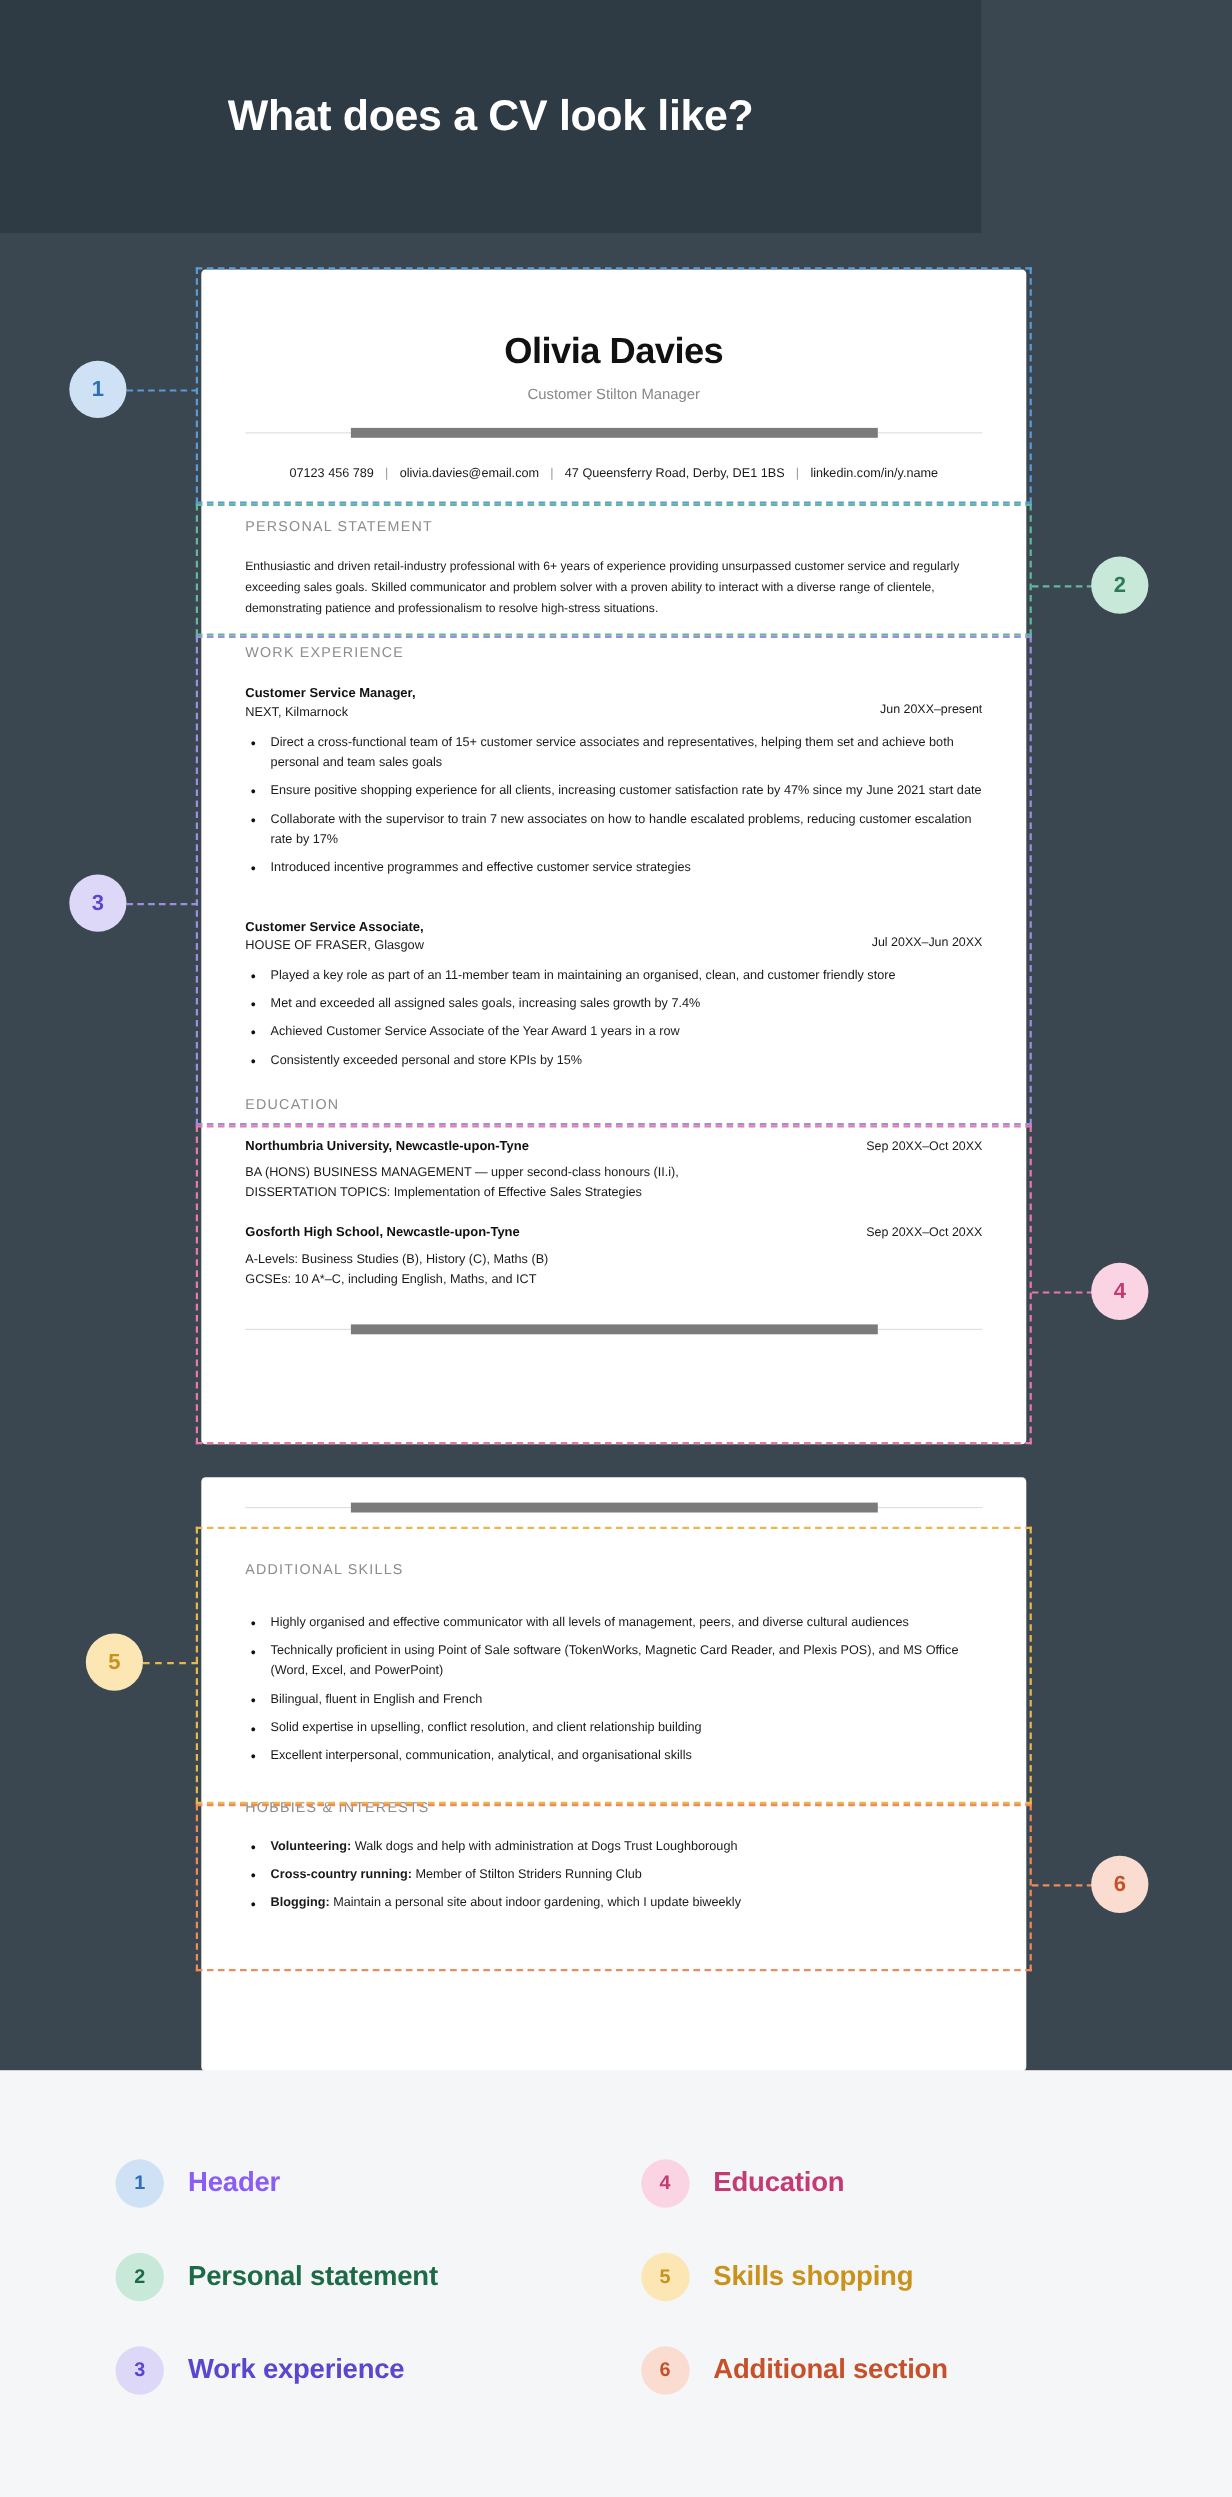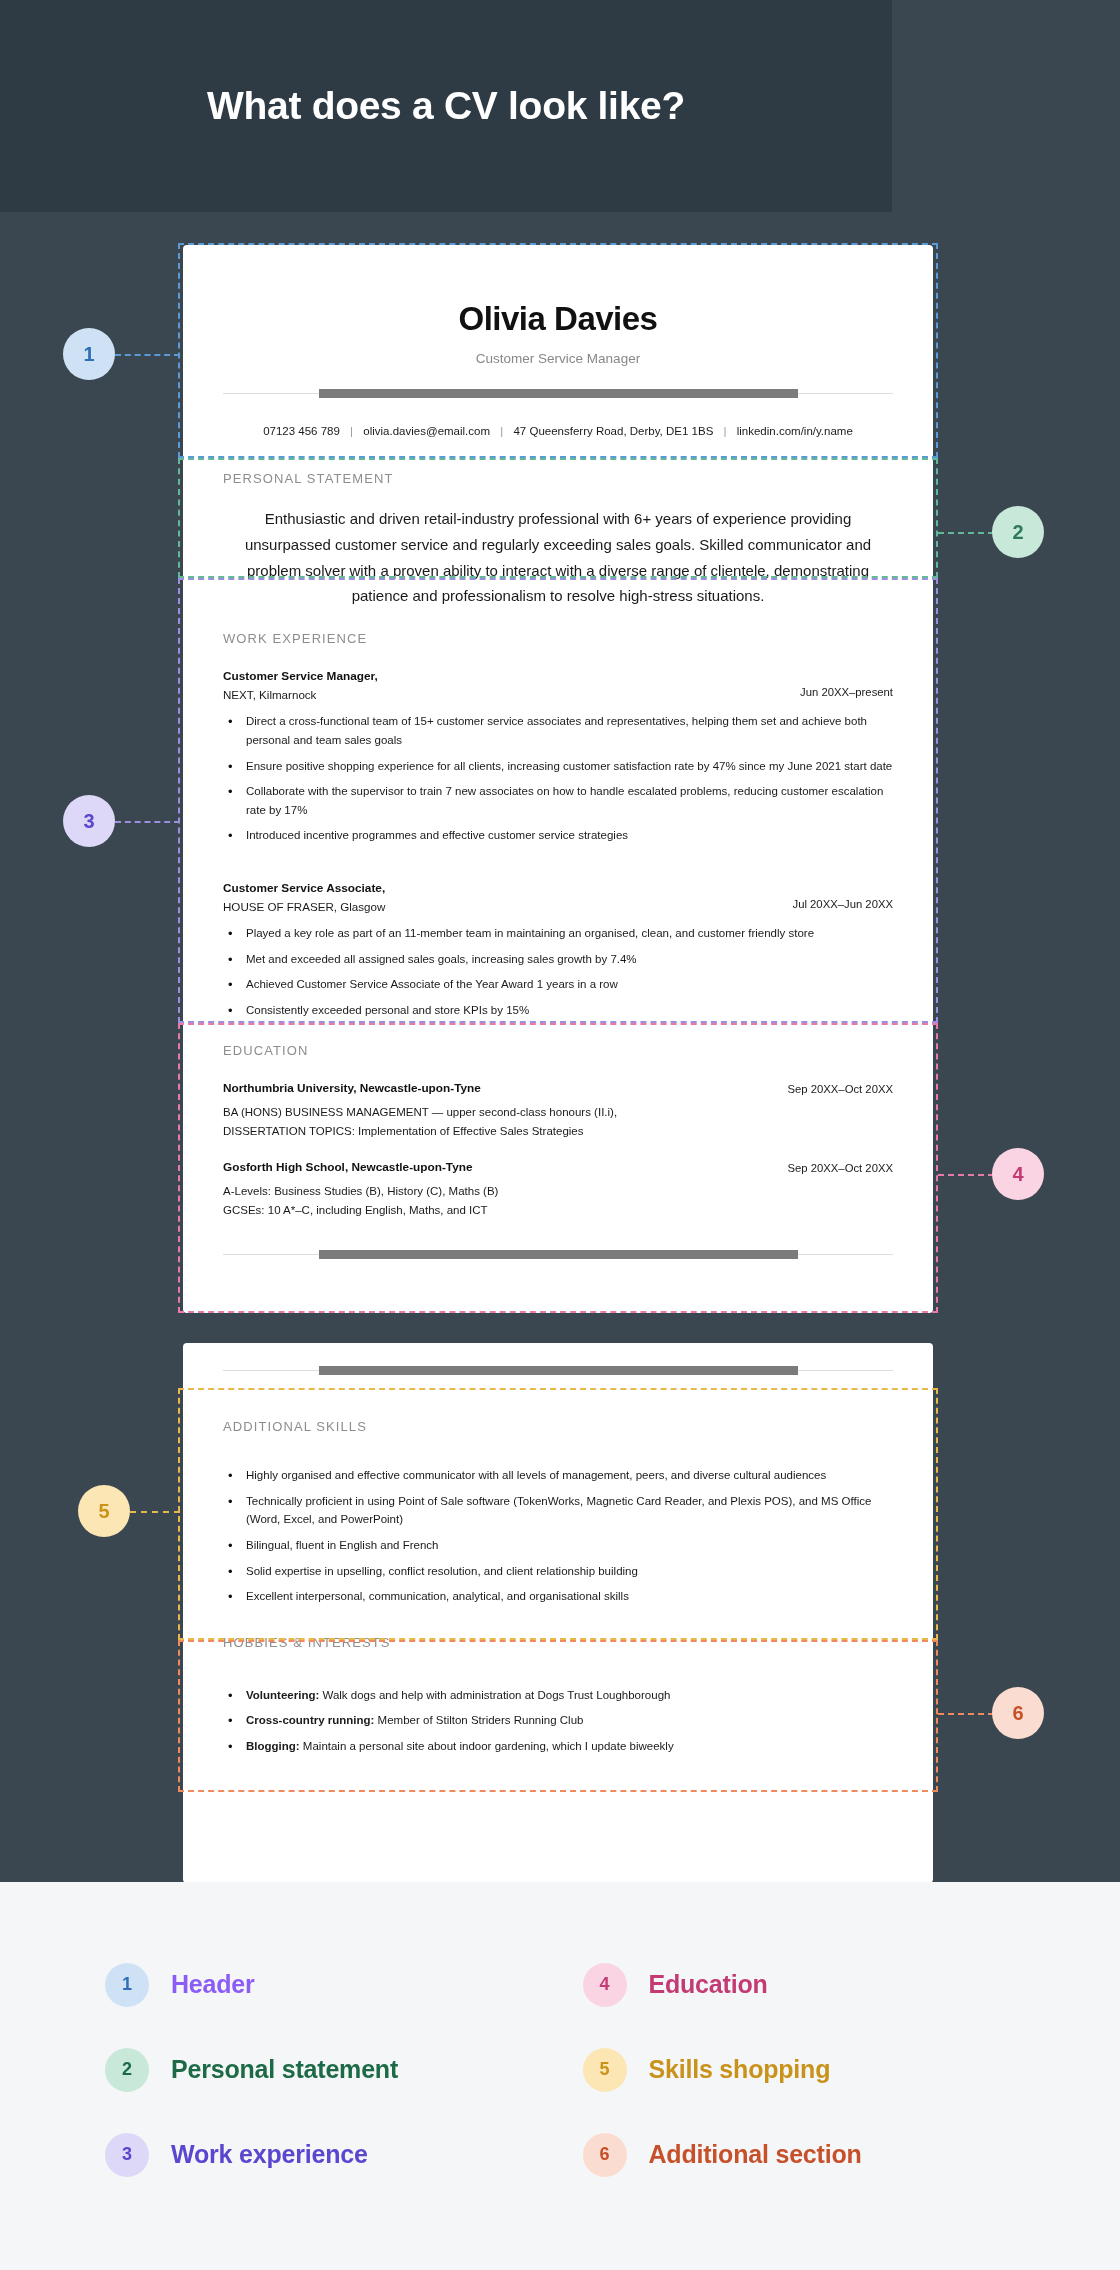--- a/index.html
+++ b/index.html
@@ -103,25 +103,24 @@
   
   .section { padding-top: 16px; }
   .section-title {
     font-size: 13px;
     letter-spacing: 1.1px;
     color: #8d8d8d;
     font-weight: normal;
     padding-bottom: 20px;
   }
   .para {
-    font-size: 15px;
+    font-size: 11px;
     line-height: 1.72;
     color: #1a1a1a;
     padding-bottom: 6px;
-    text-align: center;
   }
 
   .entry { padding-top: 2px; }
   .entry-head {
     display: flex;
     justify-content: space-between;
     align-items: center;
   }
   .entry-left { }
   .entry-title {
@@ -261,21 +260,21 @@
     <div class="banner-title">What does a CV look like?</div>
   </div>
 
   <div class="cv-area"></div>
 
   <div class="sheet" id="sheet1">
     <div class="sheet-inner">
 
       <div>
         <div class="cv-name">Olivia Davies</div>
-        <div class="cv-role">Customer Service Manager</div>
+        <div class="cv-role">Customer Stilton Manager</div>
         <div class="rule-wrap">
           <div class="rule-thin"></div>
           <div class="rule-thick"></div>
         </div>
         <div class="cv-contact">
           <span>07123 456 789</span>
           <span class="sep">|</span>
           <span>olivia.davies@email.com</span>
           <span class="sep">|</span>
           <span>47 Queensferry Road, Derby, DE1 1BS</span>
@@ -379,21 +378,21 @@
           <li>Highly organised and effective communicator with all levels of management, peers, and diverse cultural audiences</li>
           <li>Technically proficient in using Point of Sale software (TokenWorks, Magnetic Card Reader, and Plexis POS), and MS Office (Word, Excel, and PowerPoint)</li>
           <li>Bilingual, fluent in English and French</li>
           <li>Solid expertise in upselling, conflict resolution, and client relationship building</li>
           <li>Excellent interpersonal, communication, analytical, and organisational skills</li>
         </ul>
       </div>
 
       <div class="section" style="padding-top:22px">
         <div class="section-title">HOBBIES &amp; INTERESTS</div>
-        <ul class="bullets" style="margin-top:16px">
+        <ul class="bullets" style="margin-top:0">
           <li>
             <b>Volunteering:</b><span> Walk dogs and help with administration at Dogs Trust Loughborough</span>
           </li>
           <li>
             <b>Cross-country running:</b><span> Member of Stilton Striders Running Club</span>
           </li>
           <li>
             <b>Blogging:</b><span> Maintain a personal site about indoor gardening, which I update biweekly</span>
           </li>
         </ul>

